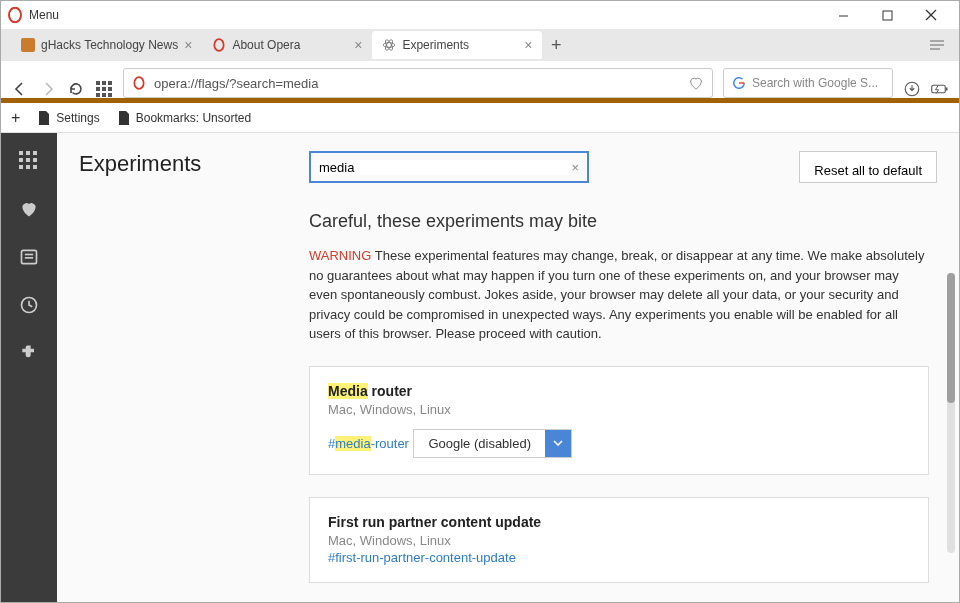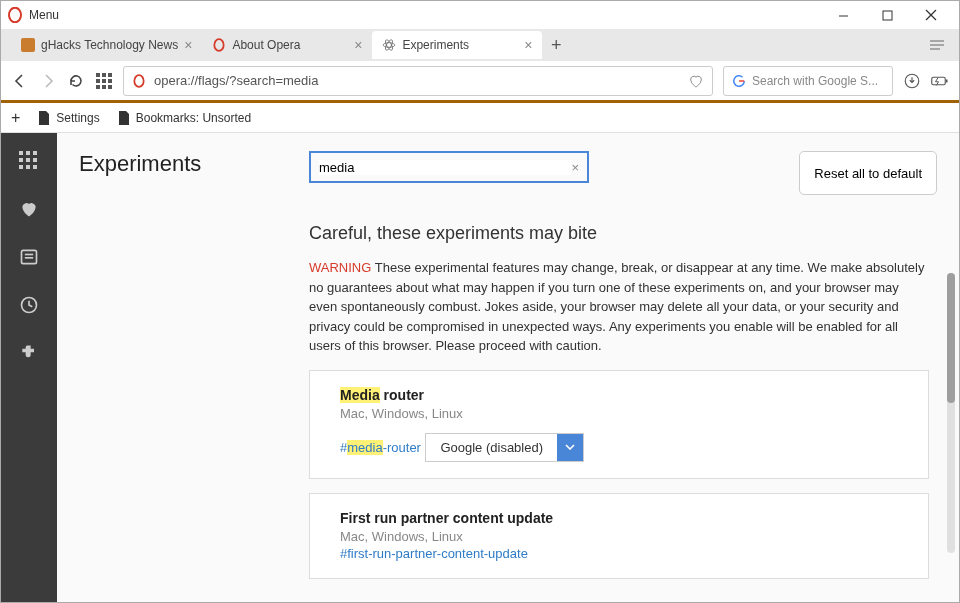--- a/index.html
+++ b/index.html
@@ -7,44 +7,44 @@
 .titlebar{height:28px;background:#fff;display:flex;align-items:center;padding:0 6px;font-size:12px;color:#333}
 .titlebar .logo{width:16px;height:16px;margin-right:6px}
 .titlebar .spacer{flex:1}
 .winbtn{width:44px;height:28px;display:flex;align-items:center;justify-content:center;cursor:pointer}
 .tabbar{height:32px;background:#e8e8e8;display:flex;align-items:center;padding-left:10px}
 .tab{height:28px;display:flex;align-items:center;padding:0 10px;font-size:12px;color:#444;border-top-left-radius:4px;border-top-right-radius:4px;gap:6px;min-width:170px;cursor:pointer}
 .tab.active{background:#fff}
 .tab .favicon{width:14px;height:14px}
 .tab .close{margin-left:auto;color:#888;font-size:14px}
 .newtab{width:28px;height:28px;display:flex;align-items:center;justify-content:center;font-size:18px;color:#555;cursor:pointer}
-.addrbar{height:42px;background:#fff;display:flex;align-items:center;padding:0 10px;gap:10px;border-bottom:3px solid #a16207}
+.addrbar{height:42px;background:#fff;display:flex;align-items:flex-end;padding:0 10px;gap:10px;border-bottom:5px solid #a16207}
 .navicon{width:18px;height:18px;display:flex;align-items:center;justify-content:center;color:#555;cursor:pointer}
 .speed-dial{display:grid;grid-template-columns:repeat(3,4px);grid-template-rows:repeat(3,4px);gap:2px}
 .speed-dial span{background:#555;width:4px;height:4px}
 .urlbox{flex:1;height:30px;border:1px solid #ccc;border-radius:3px;display:flex;align-items:center;padding:0 8px;font-size:13px;color:#555;gap:8px}
 .urlbox .url{flex:1}
 .searchbox{width:170px;height:30px;border:1px solid #ccc;border-radius:3px;display:flex;align-items:center;padding:0 8px;font-size:12px;color:#888;gap:6px}
 .bookbar{height:30px;background:#fff;display:flex;align-items:center;padding:0 10px;gap:18px;font-size:12px;color:#333;border-bottom:1px solid #e0e0e0}
 .bookbar .item{display:flex;align-items:center;gap:6px;cursor:pointer}
 .main{display:flex;height:calc(603px - 28px - 32px - 42px - 30px)}
 .sidebar{width:56px;background:#3b3b3b;display:flex;flex-direction:column;align-items:center;padding-top:18px;gap:28px}
 .sidebar .si{width:20px;height:20px;color:#ccc;cursor:pointer}
 .content{flex:1;background:#fafafa;padding:18px 22px 0 22px;overflow-y:auto;position:relative}
 .content::-webkit-scrollbar{width:10px;background:#eee}
 .content::-webkit-scrollbar-thumb{background:#bbb;border-radius:4px}
 .toprow{display:flex;align-items:start;gap:30px}
 .pagetitle{font-size:22px;font-weight:400;color:#222;width:200px}
 .searchflags{width:280px;height:32px;border:2px solid #4a86d8;display:flex;align-items:center;padding:0 8px;font-size:13px}
 .searchflags input{border:none;outline:none;flex:1;font-size:13px}
-.resetbtn{margin-left:auto;height:44px;border:1px solid #ccc;background:#fff;padding:11px 14px;font-size:13px;border-radius:5px;cursor:pointer}
+.resetbtn{margin-left:auto;height:32px;border:1px solid #ccc;background:#fff;padding:11px 14px;font-size:13px;border-radius:0;cursor:pointer}
 .warnhead{font-size:18px;font-weight:400;color:#333;margin:28px 0 14px 0}
 .warntext{font-size:13px;color:#333;line-height:1.5}
 .warn{color:#d63b2a;font-weight:normal}
-.card{border:1px solid #ddd;background:#fff;padding:16px 30px;margin-top:14px}
+.card{border:1px solid #ddd;background:#fff;padding:16px 18px;margin-top:22px}
 .ctitle{font-size:14px;font-weight:bold;color:#222}
 .cplat{font-size:13px;color:#888;margin-top:3px}
 .cdesc{font-size:13px;color:#333;margin-top:8px}
 .clink{color:#2e7cc7;font-size:13px;}
 .hl{background:#fff176}
 .selectbox{margin-top:12px;display:inline-flex;border:1px solid #ccc}
 .selectbox .lbl{padding:6px 14px;font-size:13px;color:#333}
 .selectbox .arr{width:26px;background:#4a86d8;display:flex;align-items:center;justify-content:center;color:#fff}
 .scroll-track{position:absolute;right:4px;top:140px;width:8px;height:280px;background:#e0e0e0;border-radius:4px}
 .scroll-thumb{width:8px;height:130px;background:#9e9e9e;border-radius:4px}

